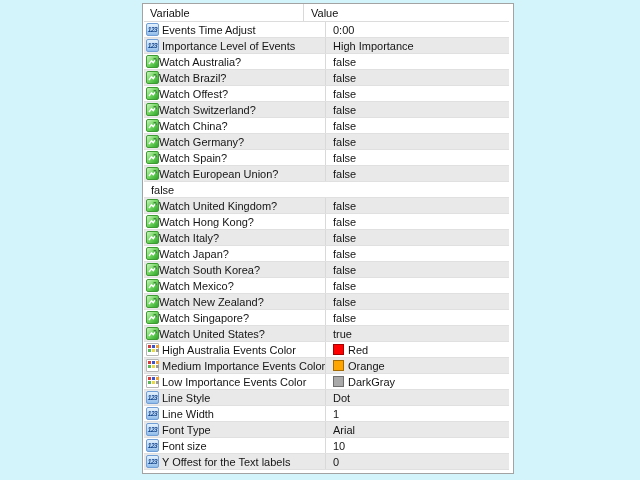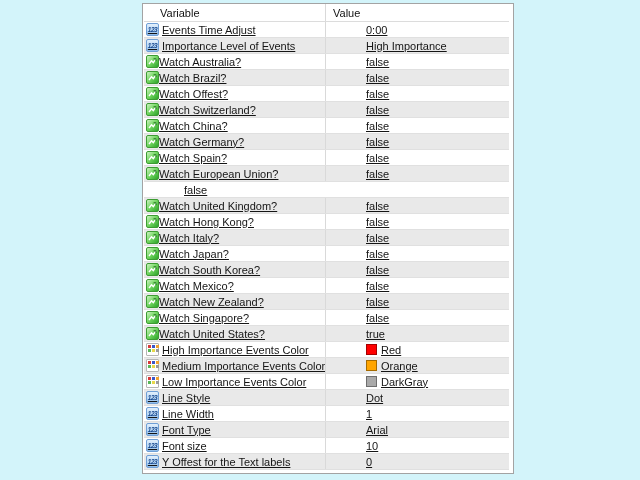--- a/index.html
+++ b/index.html
@@ -24,62 +24,60 @@
   }
   .grid-header {
     display: flex;
     height: 17px;
     align-items: center;
     font-size: 11px;
     color: #111111;
     border-bottom: 1px solid #dcdcdc;
   }
   .hcol-var {
-    width: 182px;
-    box-sizing: border-box;
-    padding-left: 16px;
+    width: 160px;
+    box-sizing: border-box;
+    padding-left: 6px;
     border-right: 1px solid #d9d9d9;
     height: 100%;
     display: flex;
     align-items: center;
   }
   .hcol-val {
     flex: 1;
     padding-left: 7px;
   }
   .row {
     display: flex;
     height: 16px;
     box-sizing: border-box;
     align-items: stretch;
     border-bottom: 1px solid #e0e0e0;
     font-size: 11px;
     color: #151515;
     background: #ffffff;
-    text-decoration: underline;
   }
   .row.alt { background: #e9e9e9; }
   .cell-var {
     width: 182px;
     box-sizing: border-box;
     display: flex;
     align-items: center;
     border-right: 1px solid #d9d9d9;
     padding-left: 1px;
     overflow: hidden;
     white-space: nowrap;
   }
   .cell-val {
     flex: 1;
     display: flex;
     align-items: center;
     padding-left: 7px;
     overflow: hidden;
     white-space: nowrap;
-    margin-left: 33px;
   }
   .var-label { margin-left: 3px; }
   .var-label.indent { margin-left: 0; }
   .icon {
     width: 13px;
     height: 13px;
     flex: none;
     box-sizing: border-box;
     margin-left: 1px;
   }
@@ -398,21 +396,21 @@
       <div class="row">
         <div class="cell-var">
           <span class="icon icon-color">
             <span class="dot" style="background: rgb(216, 58, 58);"></span>
             <span class="dot" style="background: rgb(58, 85, 201);"></span>
             <span class="dot" style="background: rgb(240, 160, 48);"></span>
             <span class="dot" style="background: rgb(88, 184, 88);"></span>
             <span class="dot" style="background: rgb(232, 216, 74);"></span>
             <span class="dot" style="background: rgb(154, 154, 154);"></span>
           </span>
-          <span class="var-label">High Importance Events Color</span>
+          <span class="var-label">High Australia Events Color</span>
         </div>
         <div class="cell-val">
           <span class="swatch" style="background: rgb(255, 0, 0);"></span>
           <span>Red</span>
         </div>
       </div>
       <div class="row alt">
         <div class="cell-var">
           <span class="icon icon-color">
             <span class="dot" style="background: rgb(216, 58, 58);"></span>

